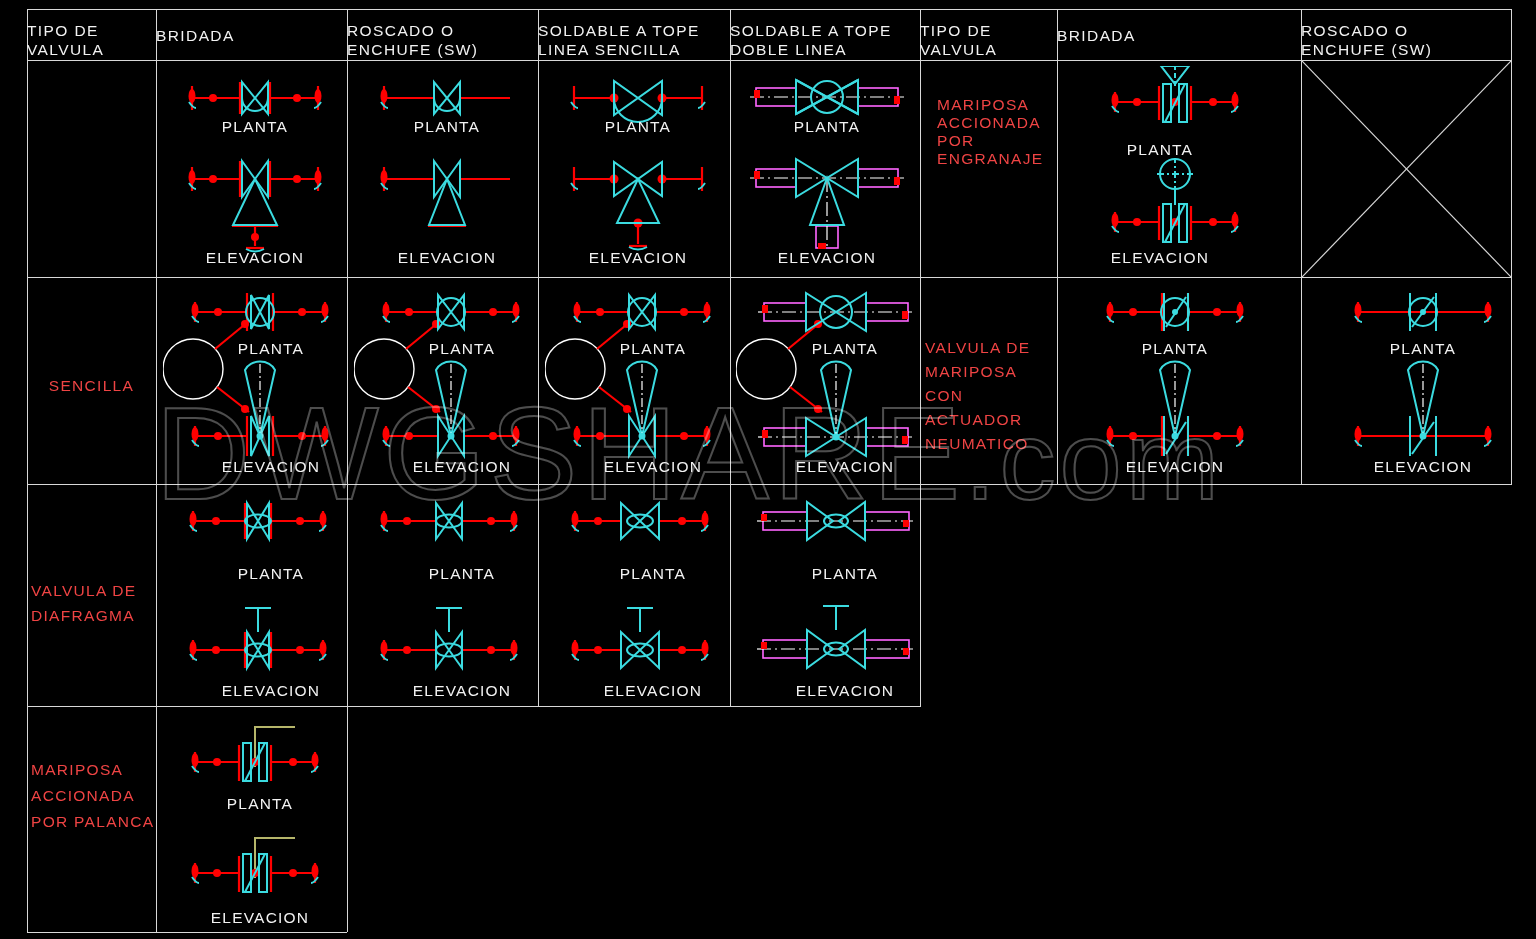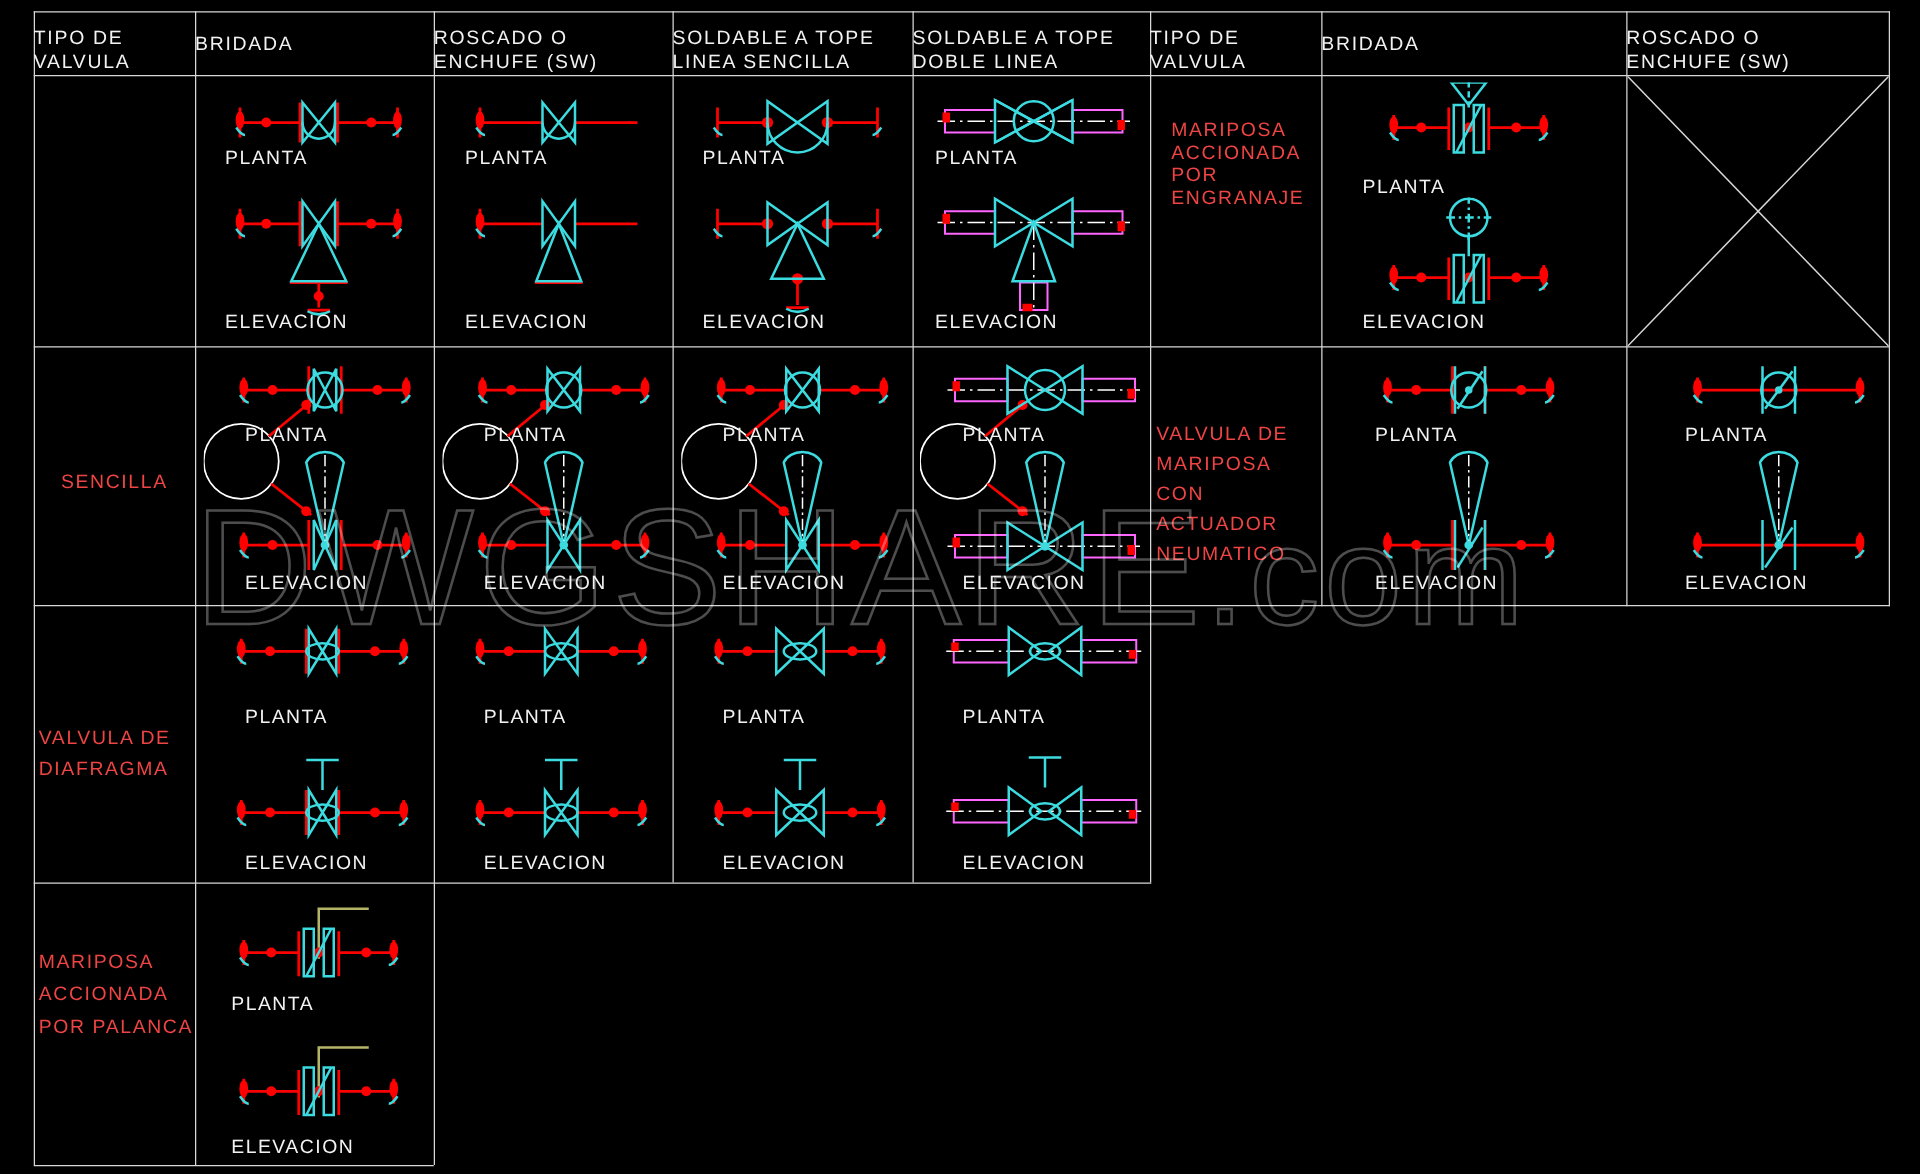--- a/index.html
+++ b/index.html
@@ -25,21 +25,21 @@
   .hdr{
     position:absolute;z-index:4;
     font-size:15.5px;letter-spacing:1.4px;line-height:19px;color:#f2f2f2;
     white-space:pre-line;
   }
   .rowlabel{
     position:absolute;z-index:4;font-size:15.5px;letter-spacing:1.3px;
     line-height:25px;color:#ef4444;white-space:pre-line;
   }
   .viewlabel{
-    position:absolute;z-index:6;text-align:left;font-size:15.5px;
+    position:absolute;z-index:6;text-align:center;font-size:15.5px;
     letter-spacing:1.2px;color:#f2f2f2;
   }
   .sym{position:absolute;z-index:4;}
   .xcell{position:absolute;z-index:3;}
 </style>
 </head>
 <body>
 
 <div id="sheet">
 

